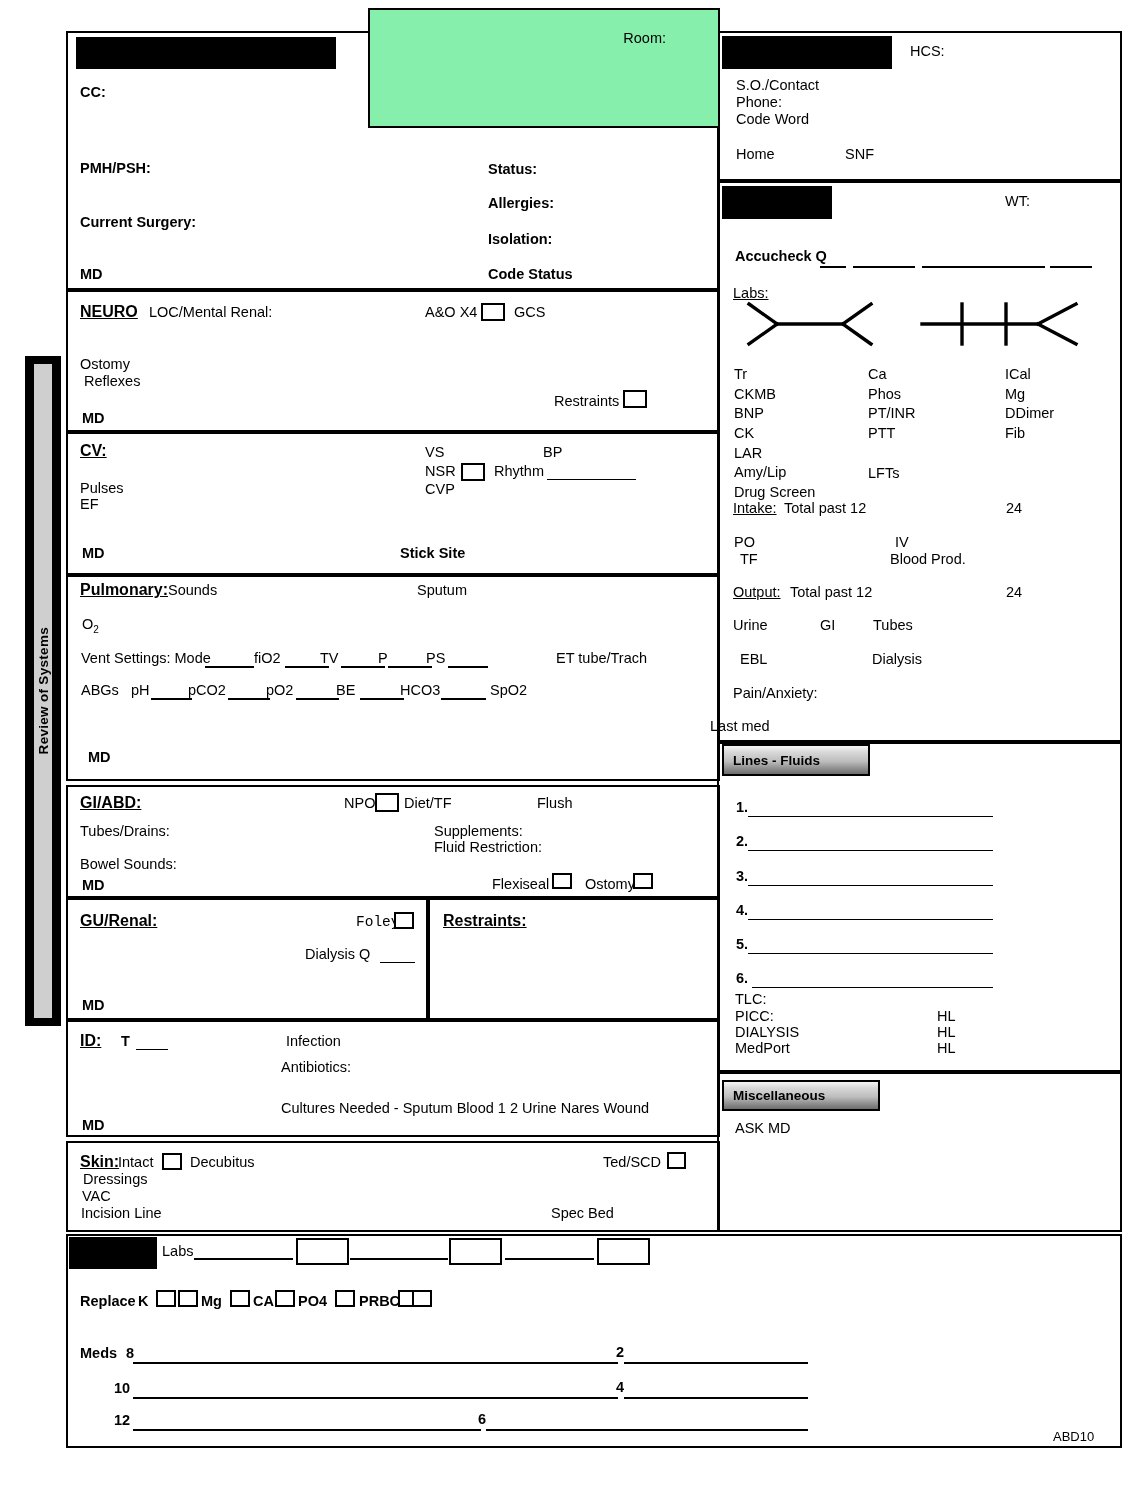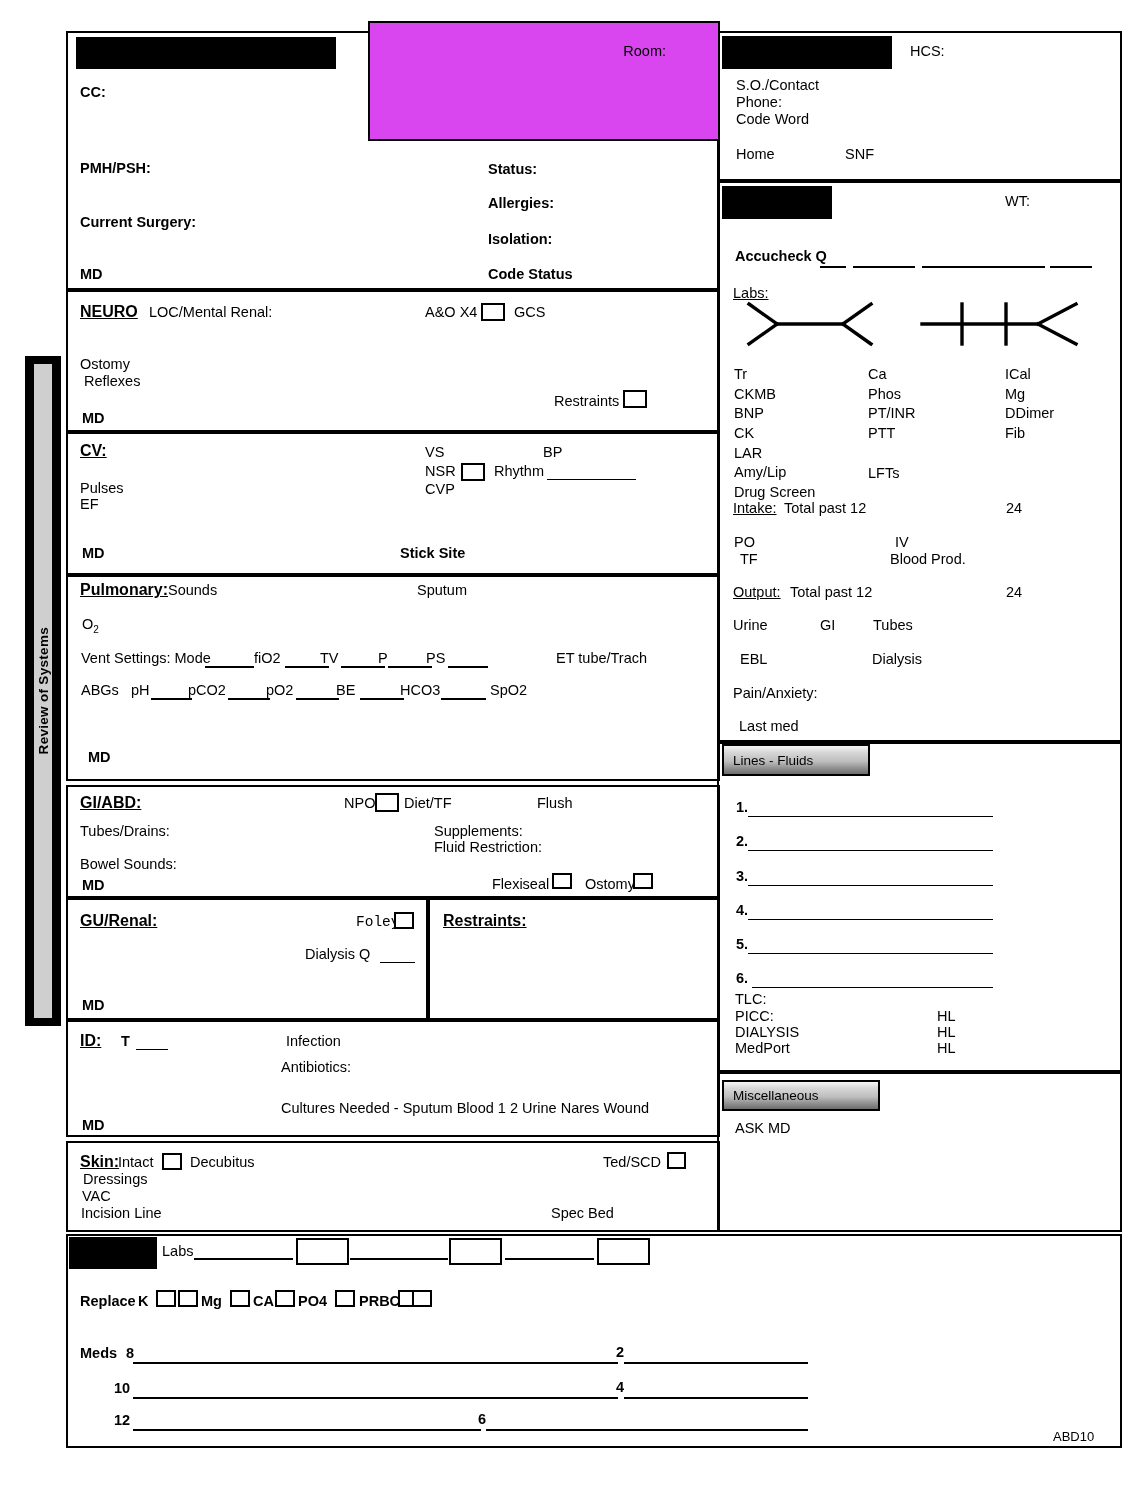--- a/index.html
+++ b/index.html
@@ -39,21 +39,21 @@
 
   
   .gradtab {
     border: 2px solid #000;
     box-sizing: border-box;
     background: linear-gradient(to bottom, #f5f5f5 0%, #d8d8d8 22%, #bdbdbd 55%, #8f8f8f 80%, #6e6e6e 100%);
     display: flex;
     align-items: center;
     padding-left: 9px;
   }
-  .gradtab span { font-size: 13.5px; font-weight: normal; color:#000; }
+  .gradtab span { font-size: 13.5px; font-weight: bold; color:#000; }
 
   
   #ros-outer {
     background: #000;
     display: flex;
     align-items: center;
     justify-content: center;
   }
   #ros-inner {
     background: #cfcfcf;
@@ -77,21 +77,21 @@
 <body>
 
 <div id="page">
 
   <div class="abs" id="ros-outer" style="left:25px; top:356px; width:36px; height:670px;">
     <div id="ros-inner">
       <span>Review of Systems</span>
     </div>
   </div>
 
-  <div class="abs frame" style="left:368px; top:21px; width:352px; height:120px; background:#d946ef; z-index:5;">
+  <div class="abs frame" style="left:368px; top:8px; width:352px; height:120px; background:#86efac; z-index:5;">
     <div class="abs txt" style="right:52px; top:20px;">Room:</div>
   </div>
 
   <div class="abs frame" style="left:66px; top:31px; width:654px; height:259px;"></div>
 
   <div class="abs blackbar" style="left:76px; top:37px; width:260px; height:32px;"></div>
 
   <div class="abs txt bold" style="left:80px; top:84px;">CC:</div>
   <div class="abs txt bold" style="left:80px; top:160px;">PMH/PSH:</div>
   <div class="abs txt bold" style="left:80px; top:214px;">Current Surgery:</div>
@@ -183,21 +183,21 @@
   <div class="abs txt" style="left:1006px; top:584px;">24</div>
 
   <div class="abs txt" style="left:733px; top:617px;">Urine</div>
   <div class="abs txt" style="left:820px; top:617px;">GI</div>
   <div class="abs txt" style="left:873px; top:617px;">Tubes</div>
 
   <div class="abs txt" style="left:740px; top:651px;">EBL</div>
   <div class="abs txt" style="left:872px; top:651px;">Dialysis</div>
 
   <div class="abs txt" style="left:733px; top:685px;">Pain/Anxiety:</div>
-  <div class="abs txt" style="left:739px; top:718px;">Last med</div>
+  <div class="abs txt" style="left:710px; top:718px;">Last med</div>
 
   <div class="abs frame" style="left:717px; top:742px; width:405px; height:330px;"></div>
   <div class="abs gradtab" style="left:722px; top:744px; width:148px; height:32px;">
     <span>Lines - Fluids</span>
   </div>
 
   <div class="abs txt bold" style="left:736px; top:799px;">1.</div>
   <div class="abs rule-thin" style="left:748px; top:816px; width:245px;"></div>
   <div class="abs txt bold" style="left:736px; top:833px;">2.</div>
   <div class="abs rule-thin" style="left:748px; top:850px; width:245px;"></div>

